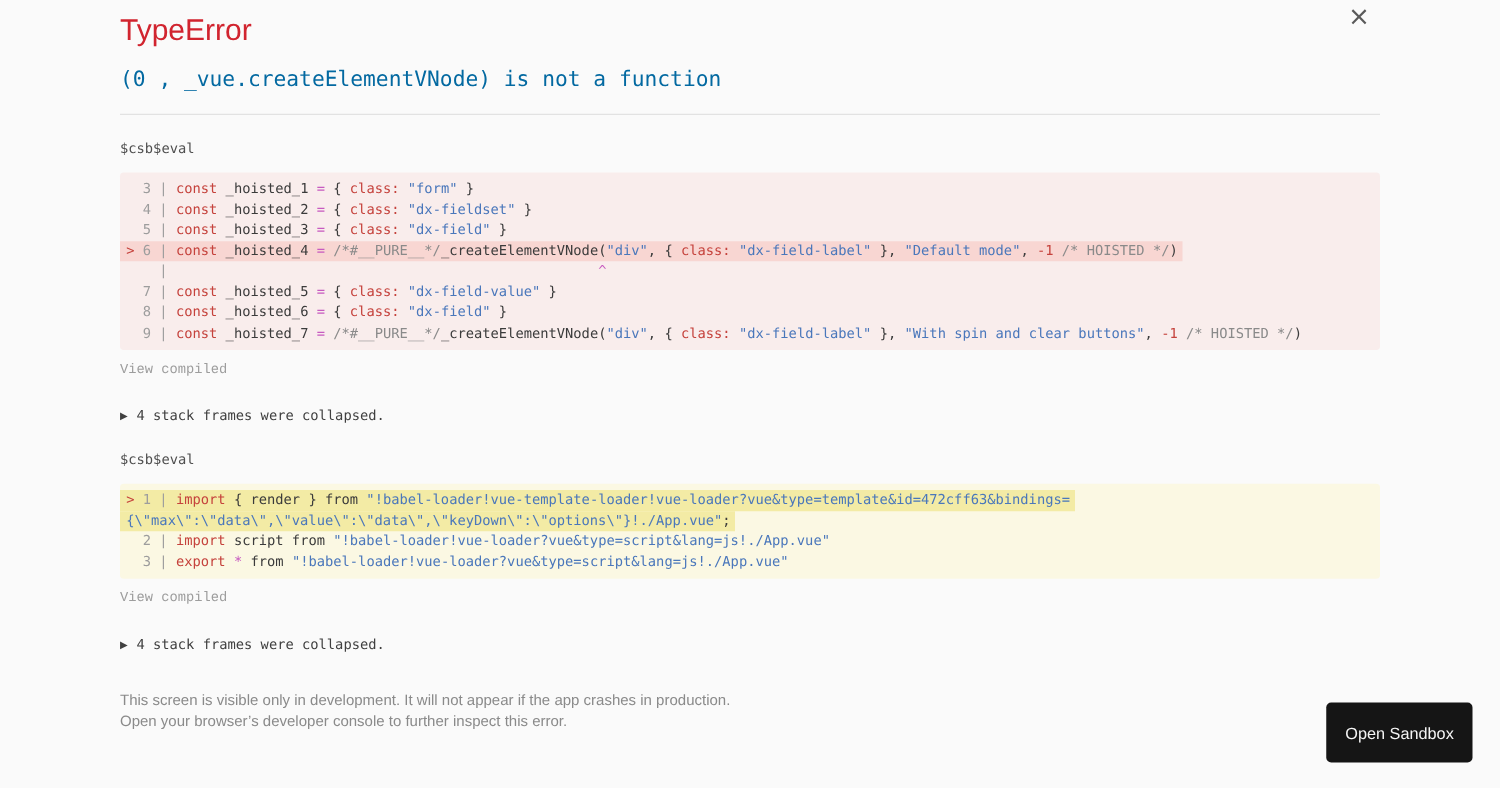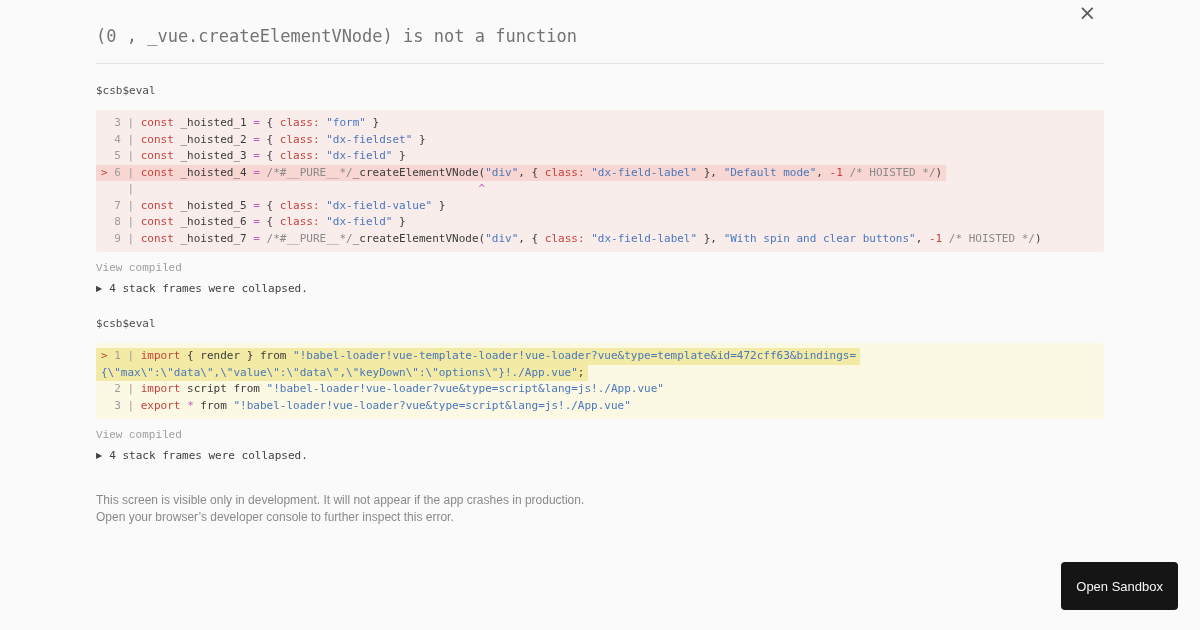--- a/index.html
+++ b/index.html
@@ -28,21 +28,21 @@
     color: #5a5a5a;
     cursor: pointer;
     line-height: 21px;
     font-family: "DejaVu Sans", sans-serif;
     background: none; border: none;
   }
   .message {
     margin-top: 15px;
     font-family: "DejaVu Sans Mono", "Liberation Mono", monospace;
     font-size: 17px;
-    color: #737373;
+    color: #0369a1;
     white-space: pre;
   }
   .header-divider {
     margin-top: 17px;
     border: none;
     border-top: 1px solid #e2e2e2;
   }
   .frame { margin-top: 20px; }
   .frame-fn {
     font-family: "DejaVu Sans Mono", "Liberation Mono", monospace;
@@ -81,21 +81,21 @@
   .view-compiled {
     display: inline-block;
     margin-top: 10px;
     font-family: Liberation Mono, monospace;
     font-size: 11px;
     color: #9d9d9d;
     cursor: pointer;
     text-decoration: none;
   }
   .collapsed-toggle {
-    margin-top: 7px;
+    margin-top: 23px;
     font-family: "DejaVu Sans Mono", "Liberation Mono", monospace;
     font-size: 11px;
     color: #3f3f3f;
     cursor: pointer;
     background: none; border: none;
     display: block;
     text-align: left;
   }
   .collapsed-toggle .tri {
     display: inline-block;
@@ -128,20 +128,21 @@
 </style>
 </head>
 <body>
 
 <div class="container">
 
   <button class="close-btn">
     <span>×</span>
   </button>
 
+  <div class="title">TypeError</div>
   <div class="message">(0 , _vue.createElementVNode) is not a function</div>
   <hr class="header-divider">
 
   <div class="frame">
     <div class="frame-fn">$csb$eval</div>
     <div class="code-block" style="background: rgb(249, 237, 236);">
         <div class="code-line"><span class="t-g">  3 | </span><span class="t-k">const</span><span class="t-p"> _hoisted_1 </span><span class="t-o">=</span><span class="t-p"> { </span><span class="t-k">class:</span><span class="t-p"> </span><span class="t-s">"form"</span><span class="t-p"> }</span></div>
         <div class="code-line"><span class="t-g">  4 | </span><span class="t-k">const</span><span class="t-p"> _hoisted_2 </span><span class="t-o">=</span><span class="t-p"> { </span><span class="t-k">class:</span><span class="t-p"> </span><span class="t-s">"dx-fieldset"</span><span class="t-p"> }</span></div>
         <div class="code-line"><span class="t-g">  5 | </span><span class="t-k">const</span><span class="t-p"> _hoisted_3 </span><span class="t-o">=</span><span class="t-p"> { </span><span class="t-k">class:</span><span class="t-p"> </span><span class="t-s">"dx-field"</span><span class="t-p"> }</span></div>
         <div class="code-line hl" style="background: rgb(248, 214, 210);"><span class="t-m">&gt;</span><span class="t-g"> 6 | </span><span class="t-k">const</span><span class="t-p"> _hoisted_4 </span><span class="t-o">=</span><span class="t-p"> </span><span class="t-c">/*#__PURE__*/</span><span class="t-p">_createElementVNode(</span><span class="t-s">"div"</span><span class="t-p">, { </span><span class="t-k">class:</span><span class="t-p"> </span><span class="t-s">"dx-field-label"</span><span class="t-p"> }, </span><span class="t-s">"Default mode"</span><span class="t-p">, </span><span class="t-n">-1</span><span class="t-p"> </span><span class="t-c">/* HOISTED */</span><span class="t-p">)</span></div>

